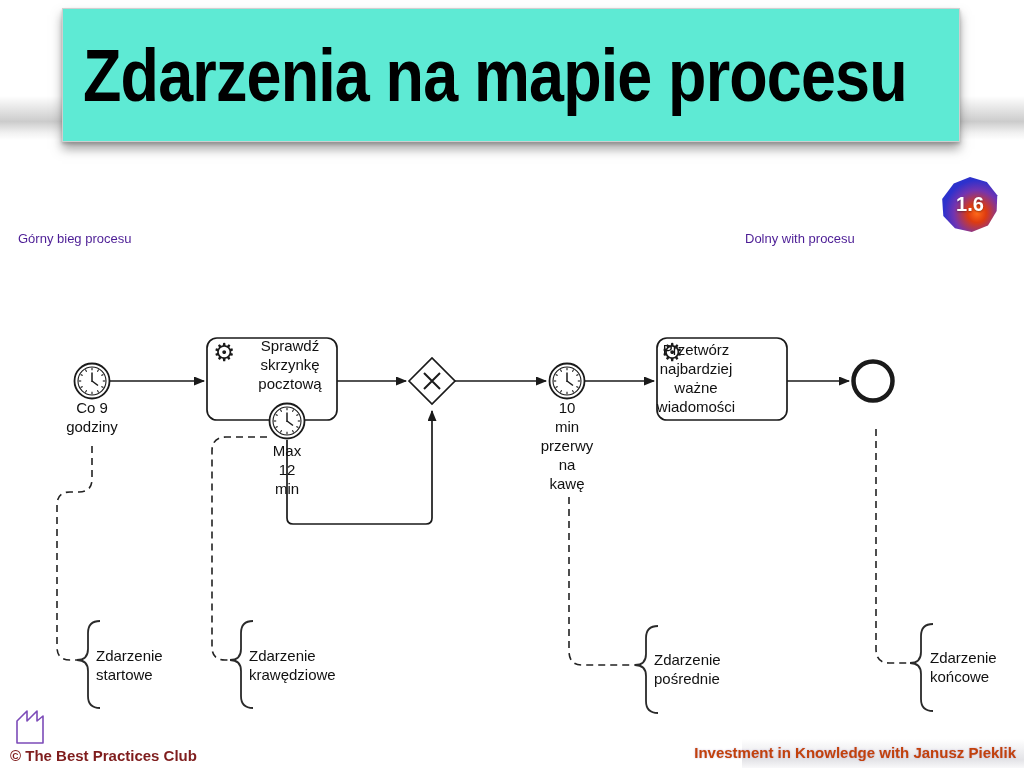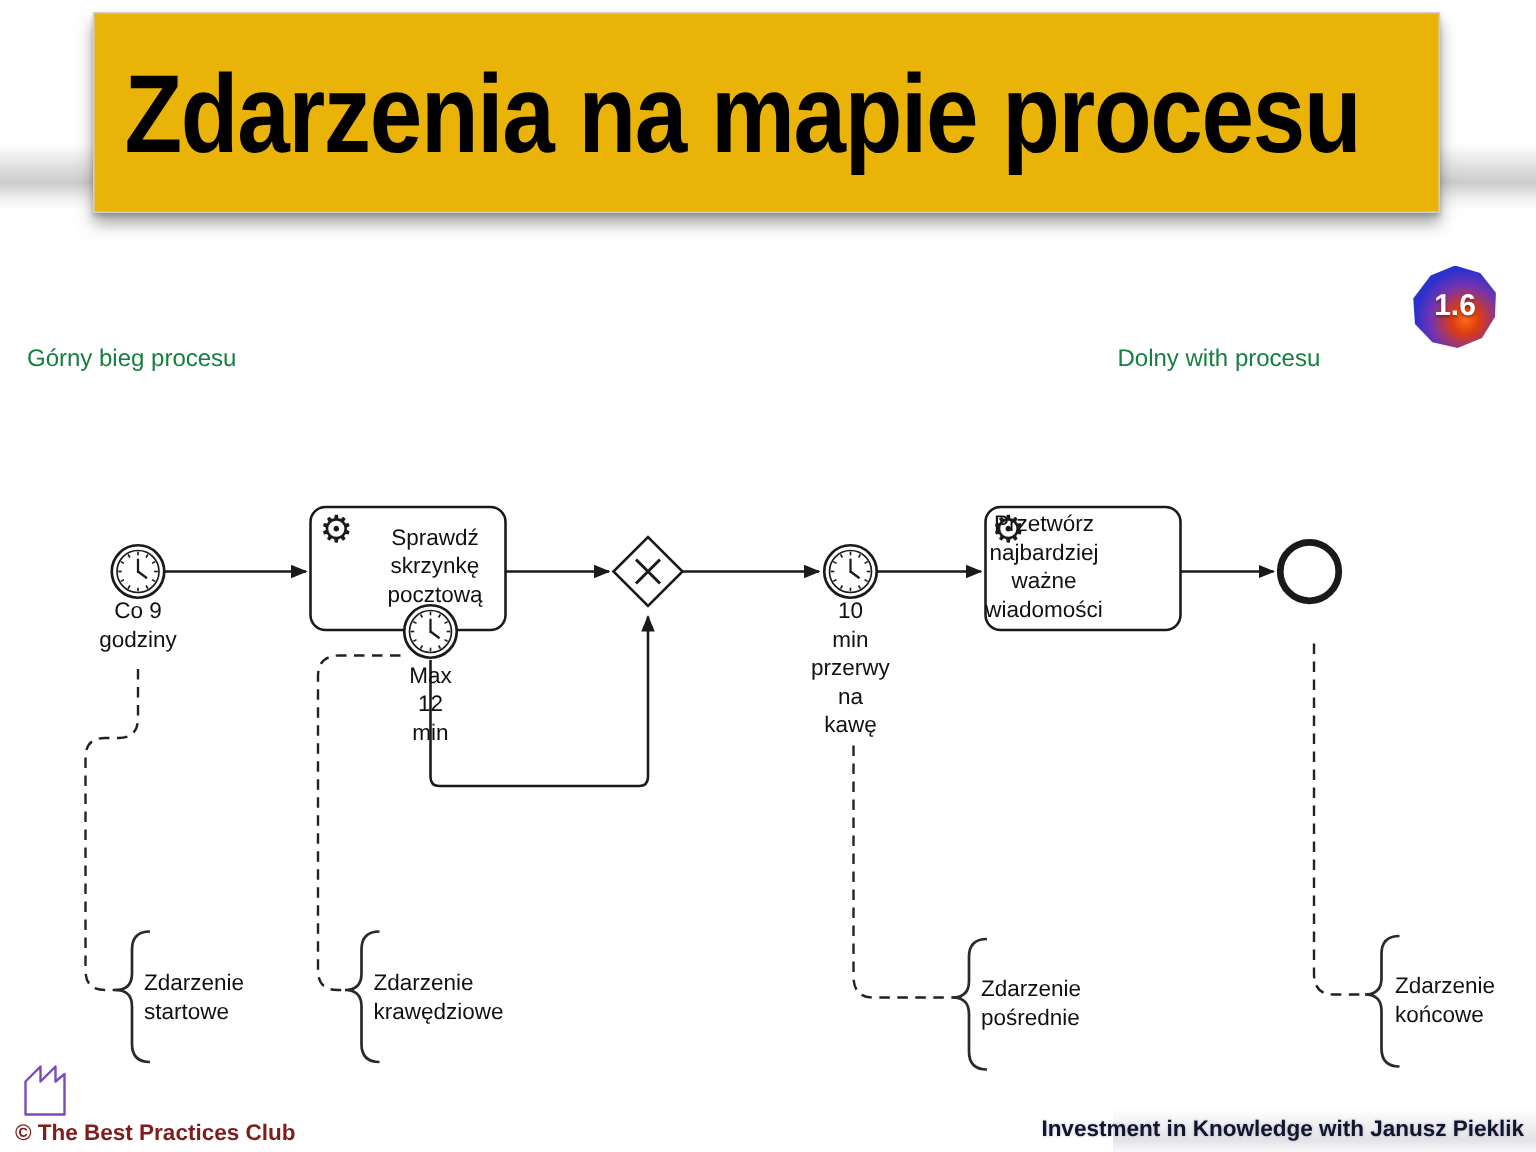--- a/index.html
+++ b/index.html
@@ -9,21 +9,21 @@
     font-family:"Liberation Sans", sans-serif; color:#111;
   }
   
   .shadow-band {
     position:absolute; left:0; top:96; top:96px; width:1024px; height:44px; z-index:0;
     background:linear-gradient(180deg, rgba(130,130,130,0) 0%, rgba(120,120,120,0.38) 58%,
                rgba(170,170,170,0.16) 84%, rgba(255,255,255,0) 100%);
   }
   .banner {
     position:absolute; left:62px; top:8px; width:898px; height:134px; z-index:1;
-    background:#eab308; border:1px solid #cfcfcf;
+    background:#5eead4; border:1px solid #cfcfcf;
     box-shadow:0 7px 10px rgba(90,90,90,0.55), 0 2px 3px rgba(0,0,0,0.22);
     display:flex; align-items:center; padding-left:20px;
   }
   .banner h1 {
     font-size:74px; font-weight:700; letter-spacing:-1px; color:#000;
     white-space:nowrap; transform:scaleX(0.85); transform-origin:left center;
   }
   .badge {
     position:absolute; left:941px; top:177px; width:58px; height:55px; z-index:2;
     clip-path:polygon(50% 0%, 79% 9%, 97% 33%, 96% 62%, 81% 88%, 53% 100%, 24% 93%, 4% 71%, 2% 40%, 22% 12%);
@@ -36,36 +36,36 @@
   .flow { stroke:#1a1a1a; stroke-width:1.7; fill:none; }
   .dash { stroke:#222; stroke-width:1.6; fill:none; stroke-dasharray:7 5; }
   .bracket { stroke:#2a2a2a; stroke-width:1.8; fill:none; }
   .task { fill:#ffffff; stroke:#1a1a1a; stroke-width:1.7; }
 
   .dlabel {
     position:absolute; z-index:4; font-size:15px; line-height:19px; color:#111;
     white-space:pre-line;
   }
   .center { text-align:center; }
-  .lane-label { position:absolute; z-index:4; font-size:16px; color:#15803d; }
+  .lane-label { position:absolute; z-index:4; font-size:13px; color:#4c1d95; }
   .gear {
     position:absolute; z-index:5; font-size:25px; line-height:25px; color:#1a1a1a;
     font-family:"DejaVu Sans", sans-serif;
   }
   .footer-left {
     position:absolute; left:10px; top:747px; z-index:4;
     font-size:15px; font-weight:700; color:#7f1d1d;
   }
   .footer-strip {
     position:absolute; left:742px; top:739px; width:282px; height:29px; z-index:3;
     background:linear-gradient(180deg, rgba(255,255,255,0) 0%, rgba(205,205,212,0.55) 72%, rgba(232,232,238,0.3) 100%);
   }
   .footer-right {
     position:absolute; right:8px; top:744px; z-index:4;
-    font-size:15px; font-weight:700; color:#0f172a;
+    font-size:15px; font-weight:700; color:#c2410c;
     text-shadow:0 0 2px rgba(130,100,170,0.45);
   }
 </style>
 </head>
 <body>
 
 <div class="shadow-band"></div>
 
 <div class="banner">
   <h1>Zdarzenia na mapie procesu</h1>
@@ -134,21 +134,21 @@
   <circle cx="873" cy="381" r="19.5" fill="#ffffff" stroke="#1a1a1a" stroke-width="4.5"></circle>
 
   <path d="M17,743 L17,721 L27,711 L27,721 L37,711 L37,721 L43,716 L43,743 Z" fill="none" stroke="#7c4bb8" stroke-width="1.6" stroke-linejoin="round"></path>
 </svg>
 
 <span class="gear" style="left:213px; top:340px;">⚙</span>
 <span class="gear" style="left:661px; top:340px;">⚙</span>
 
 <div class="dlabel center" style="left:52px; top:398px; width:80px;">Co 9
 godziny</div>
-<div class="dlabel center" style="left:230px; top:349px; width:120px;">Sprawdź
+<div class="dlabel center" style="left:230px; top:336px; width:120px;">Sprawdź
 skrzynkę
 pocztową</div>
 <div class="dlabel center" style="left:262px; top:441px; width:50px;">Max
 12
 min</div>
 <div class="dlabel center" style="left:527px; top:398px; width:80px;">10
 min
 przerwy
 na
 kawę</div>

